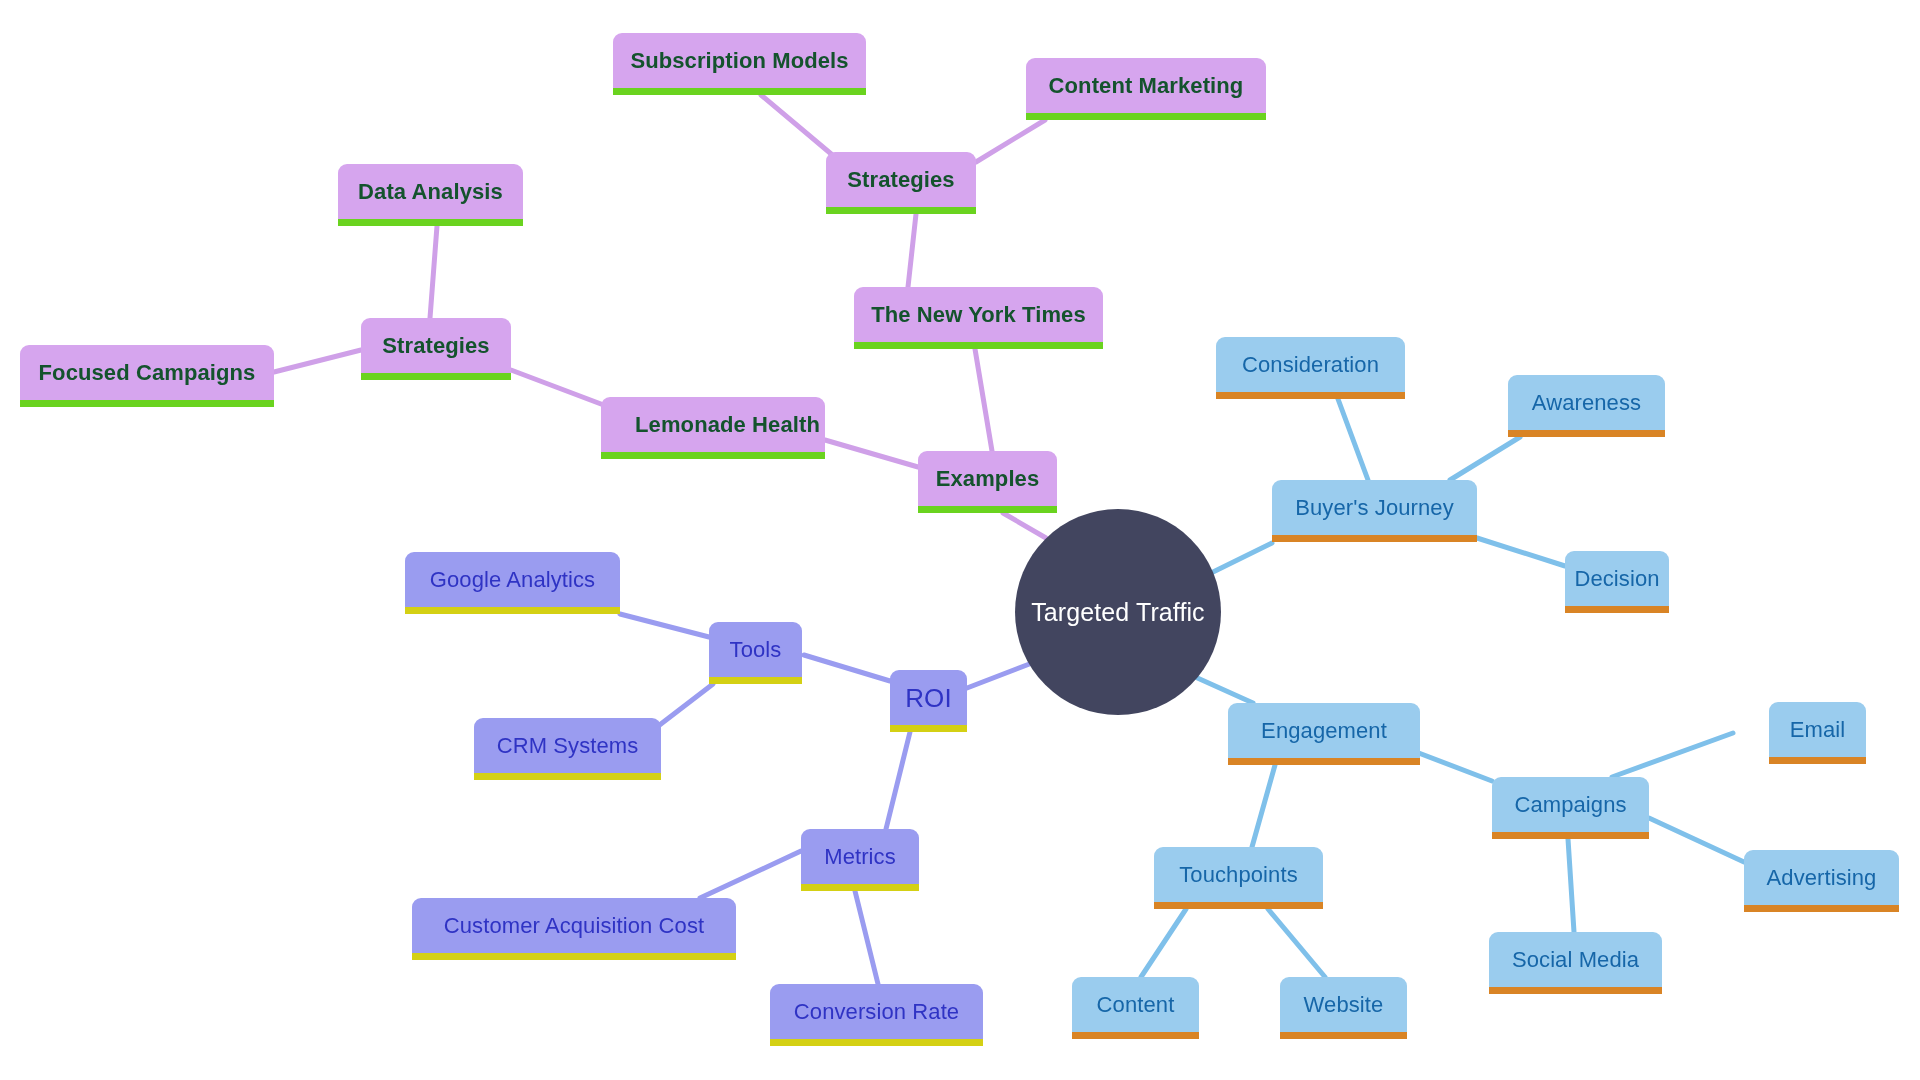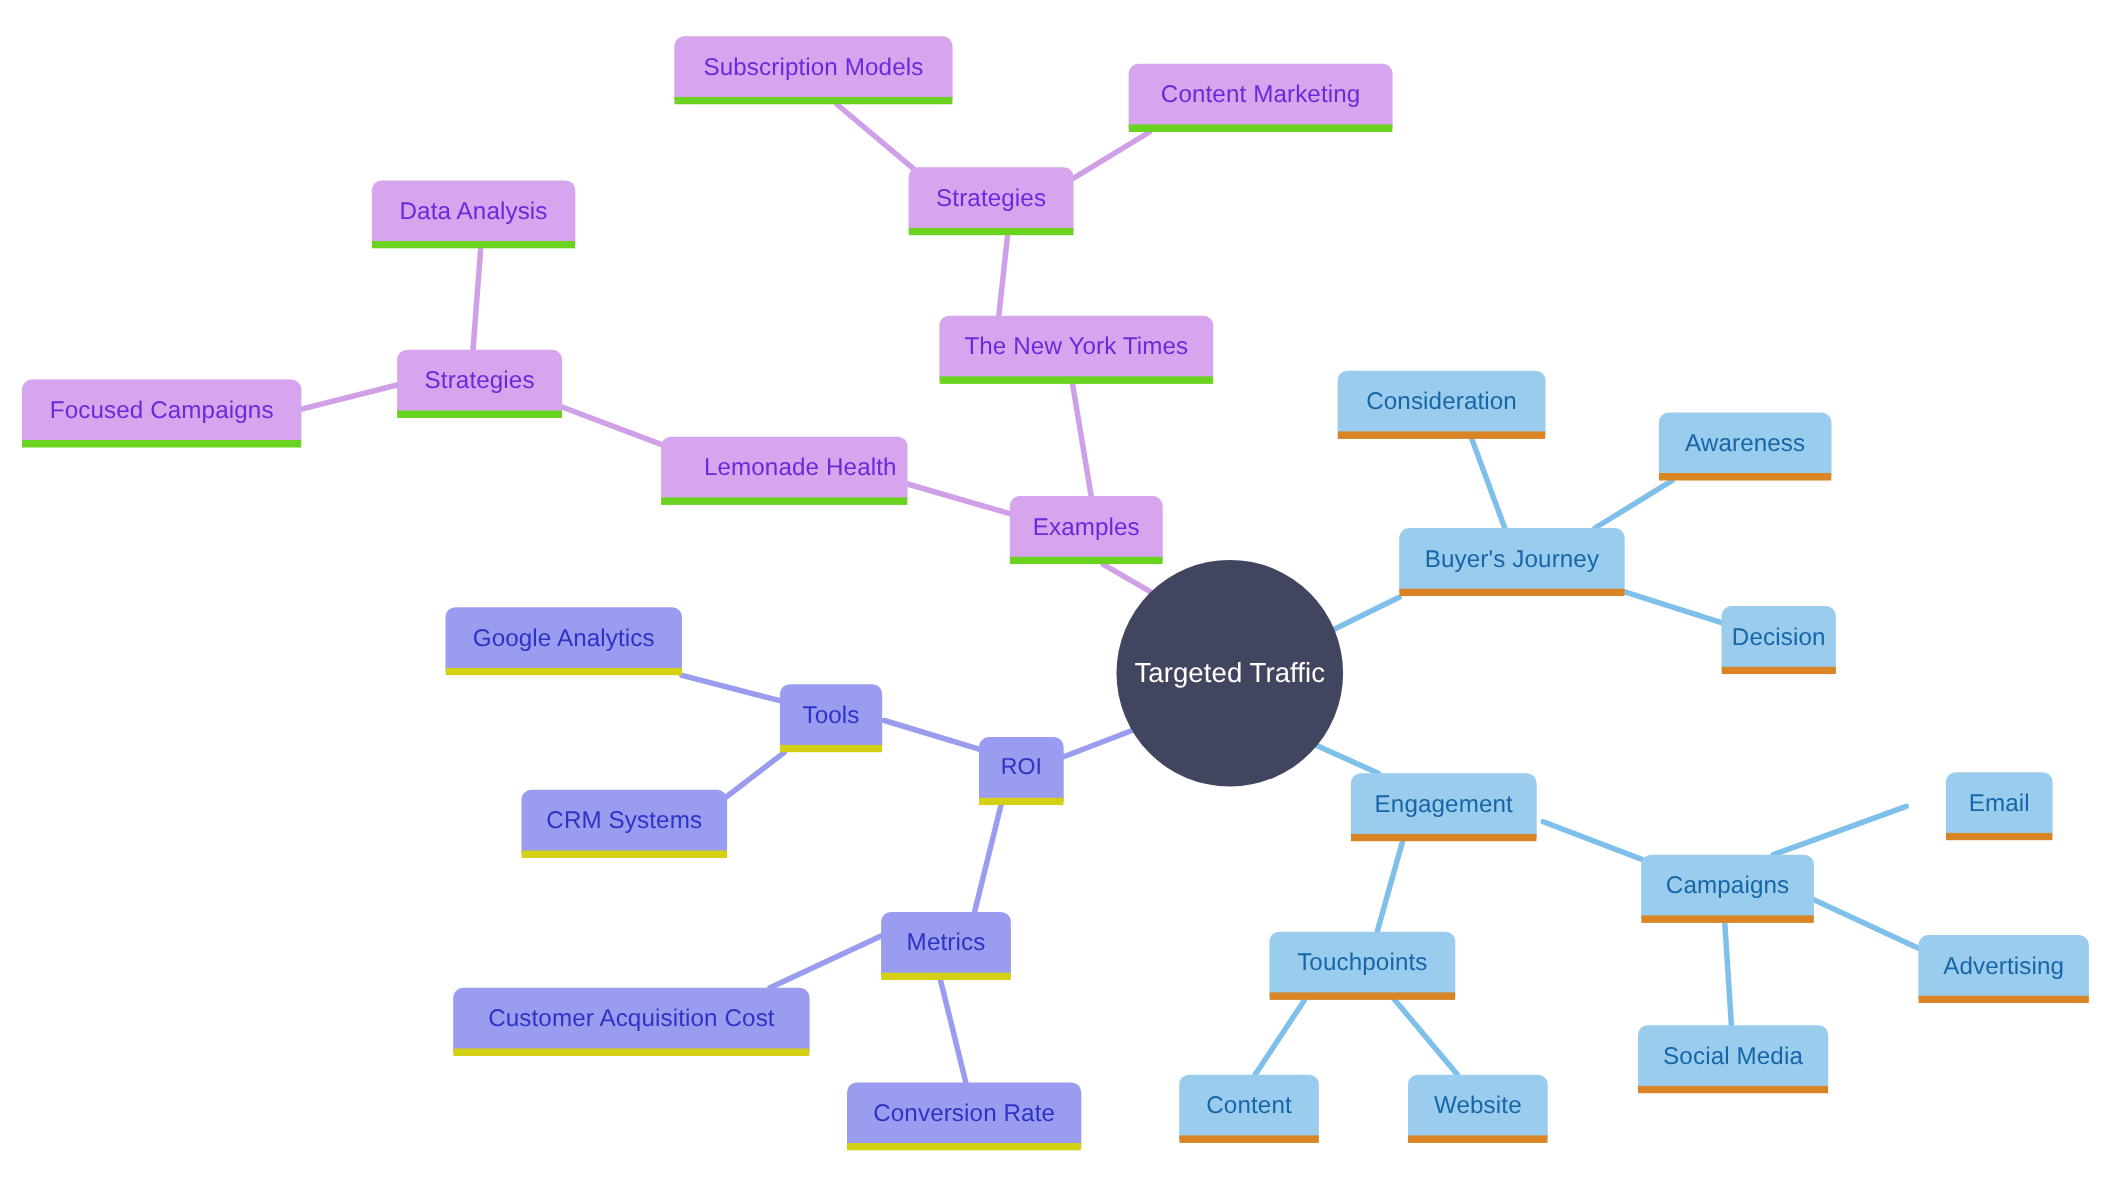--- a/index.html
+++ b/index.html
@@ -37,21 +37,21 @@
     letter-spacing: 0.1px;
   }
   .node-label {
     display: block;
     line-height: 1;
   }
   .node.branch-purple {
     background: #d6a5ee;
     border-bottom: 7px solid #6ad31f;
   }
-  .node.branch-purple .node-label { color: #6d28d9; }
+  .node.branch-purple .node-label { color: #14532d; font-weight: bold; }
 
   .node.branch-periwinkle {
     background: #9a9cf0;
     border-bottom: 7px solid #d4d014;
   }
   .node.branch-periwinkle .node-label { color: #2f33c4; }
 
   .node.branch-blue {
     background: #9accee;
     border-bottom: 7px solid #d98425;
@@ -135,21 +135,21 @@
       <div class="node branch-periwinkle" style="left: 405px; top: 552px; width: 215px; height: 62px;">
         <span class="node-label" style="font-size: 22px;">Google Analytics</span>
       </div>
       <div class="node branch-periwinkle" style="left: 709px; top: 622px; width: 93px; height: 62px;">
         <span class="node-label" style="font-size: 22px;">Tools</span>
       </div>
       <div class="node branch-periwinkle" style="left: 474px; top: 718px; width: 187px; height: 62px;">
         <span class="node-label" style="font-size: 22px;">CRM Systems</span>
       </div>
       <div class="node branch-periwinkle" style="left: 890px; top: 670px; width: 77px; height: 62px;">
-        <span class="node-label" style="font-size: 21px;">ROI</span>
+        <span class="node-label" style="font-size: 26px;">ROI</span>
       </div>
       <div class="node branch-periwinkle" style="left: 801px; top: 829px; width: 118px; height: 62px;">
         <span class="node-label" style="font-size: 22px;">Metrics</span>
       </div>
       <div class="node branch-periwinkle" style="left: 412px; top: 898px; width: 324px; height: 62px;">
         <span class="node-label" style="font-size: 22px;">Customer Acquisition Cost</span>
       </div>
       <div class="node branch-periwinkle" style="left: 770px; top: 984px; width: 213px; height: 62px;">
         <span class="node-label" style="font-size: 22px;">Conversion Rate</span>
       </div>
@@ -158,21 +158,21 @@
       </div>
       <div class="node branch-blue" style="left: 1508px; top: 375px; width: 157px; height: 62px;">
         <span class="node-label" style="font-size: 22px;">Awareness</span>
       </div>
       <div class="node branch-blue" style="left: 1272px; top: 480px; width: 205px; height: 62px;">
         <span class="node-label" style="font-size: 22px;">Buyer's Journey</span>
       </div>
       <div class="node branch-blue" style="left: 1565px; top: 551px; width: 104px; height: 62px;">
         <span class="node-label" style="font-size: 22px;">Decision</span>
       </div>
-      <div class="node branch-blue" style="left: 1228px; top: 703px; width: 169px; height: 62px;">
+      <div class="node branch-blue" style="left: 1228px; top: 703px; width: 192px; height: 62px;">
         <span class="node-label" style="font-size: 22px;">Engagement</span>
       </div>
       <div class="node branch-blue" style="left: 1733px; top: 702px; width: 97px; height: 62px; margin-left: 36px;">
         <span class="node-label" style="font-size: 22px;">Email</span>
       </div>
       <div class="node branch-blue" style="left: 1492px; top: 777px; width: 157px; height: 62px;">
         <span class="node-label" style="font-size: 22px;">Campaigns</span>
       </div>
       <div class="node branch-blue" style="left: 1154px; top: 847px; width: 169px; height: 62px;">
         <span class="node-label" style="font-size: 22px;">Touchpoints</span>

